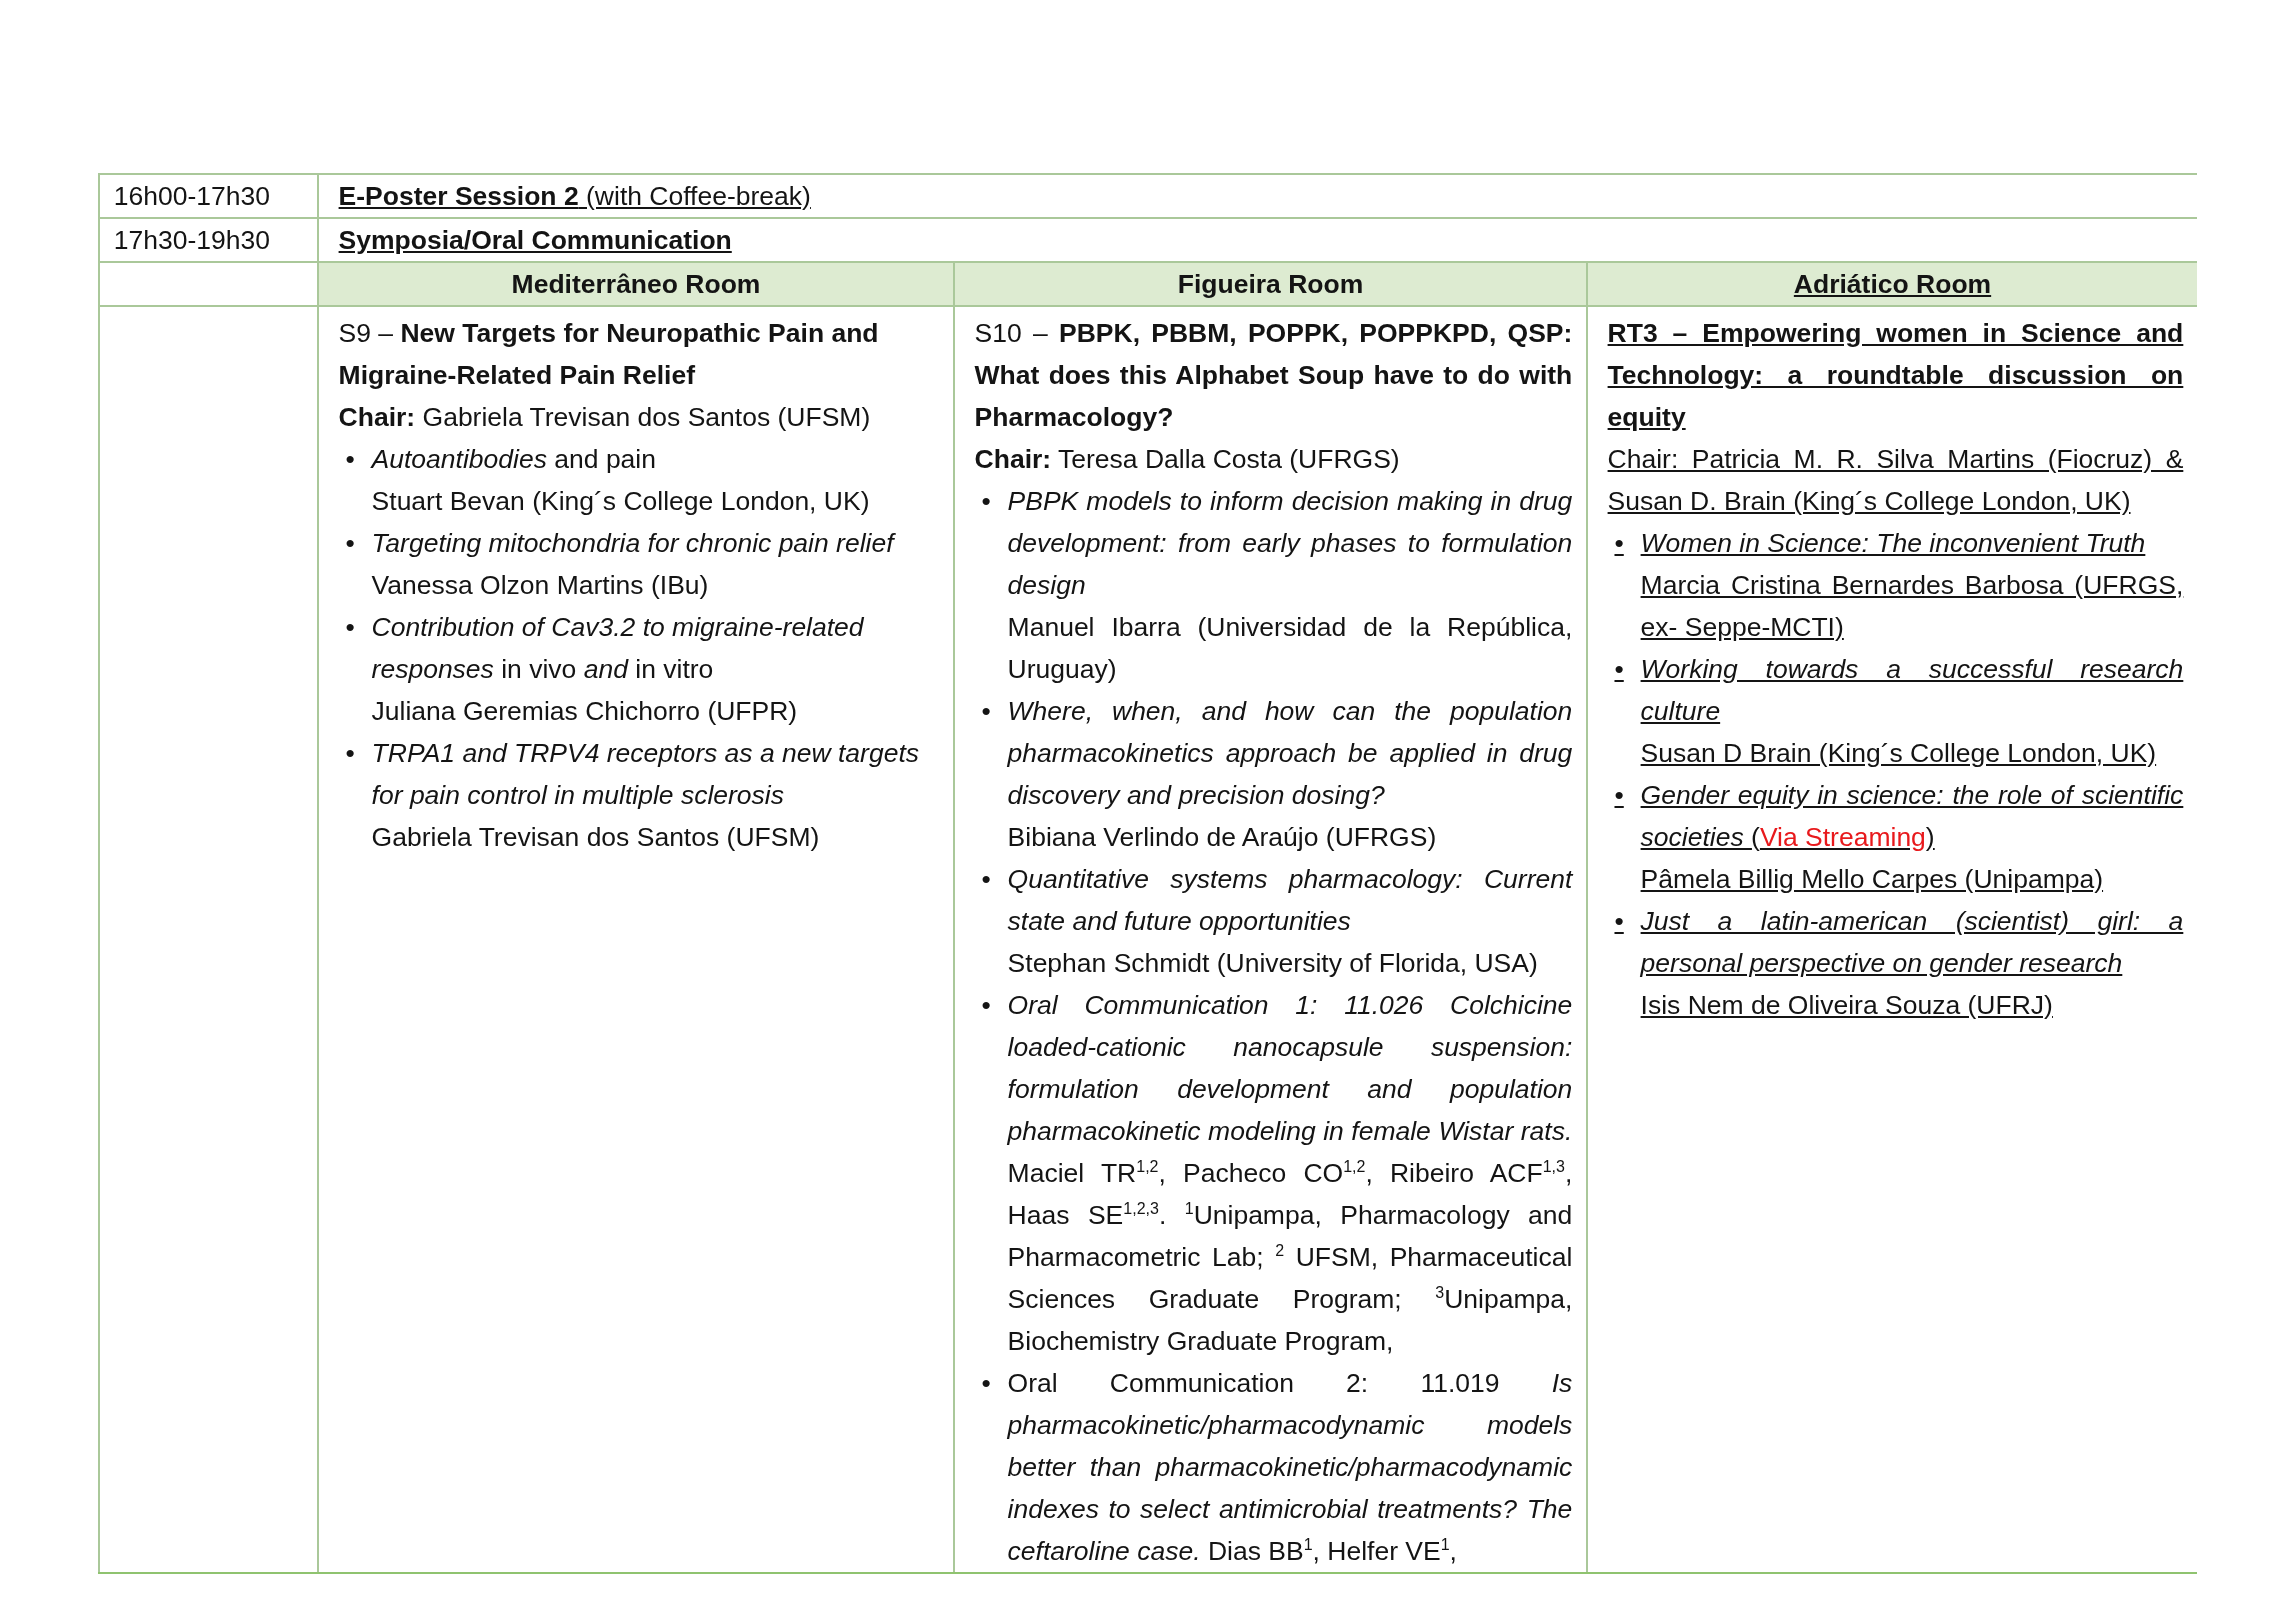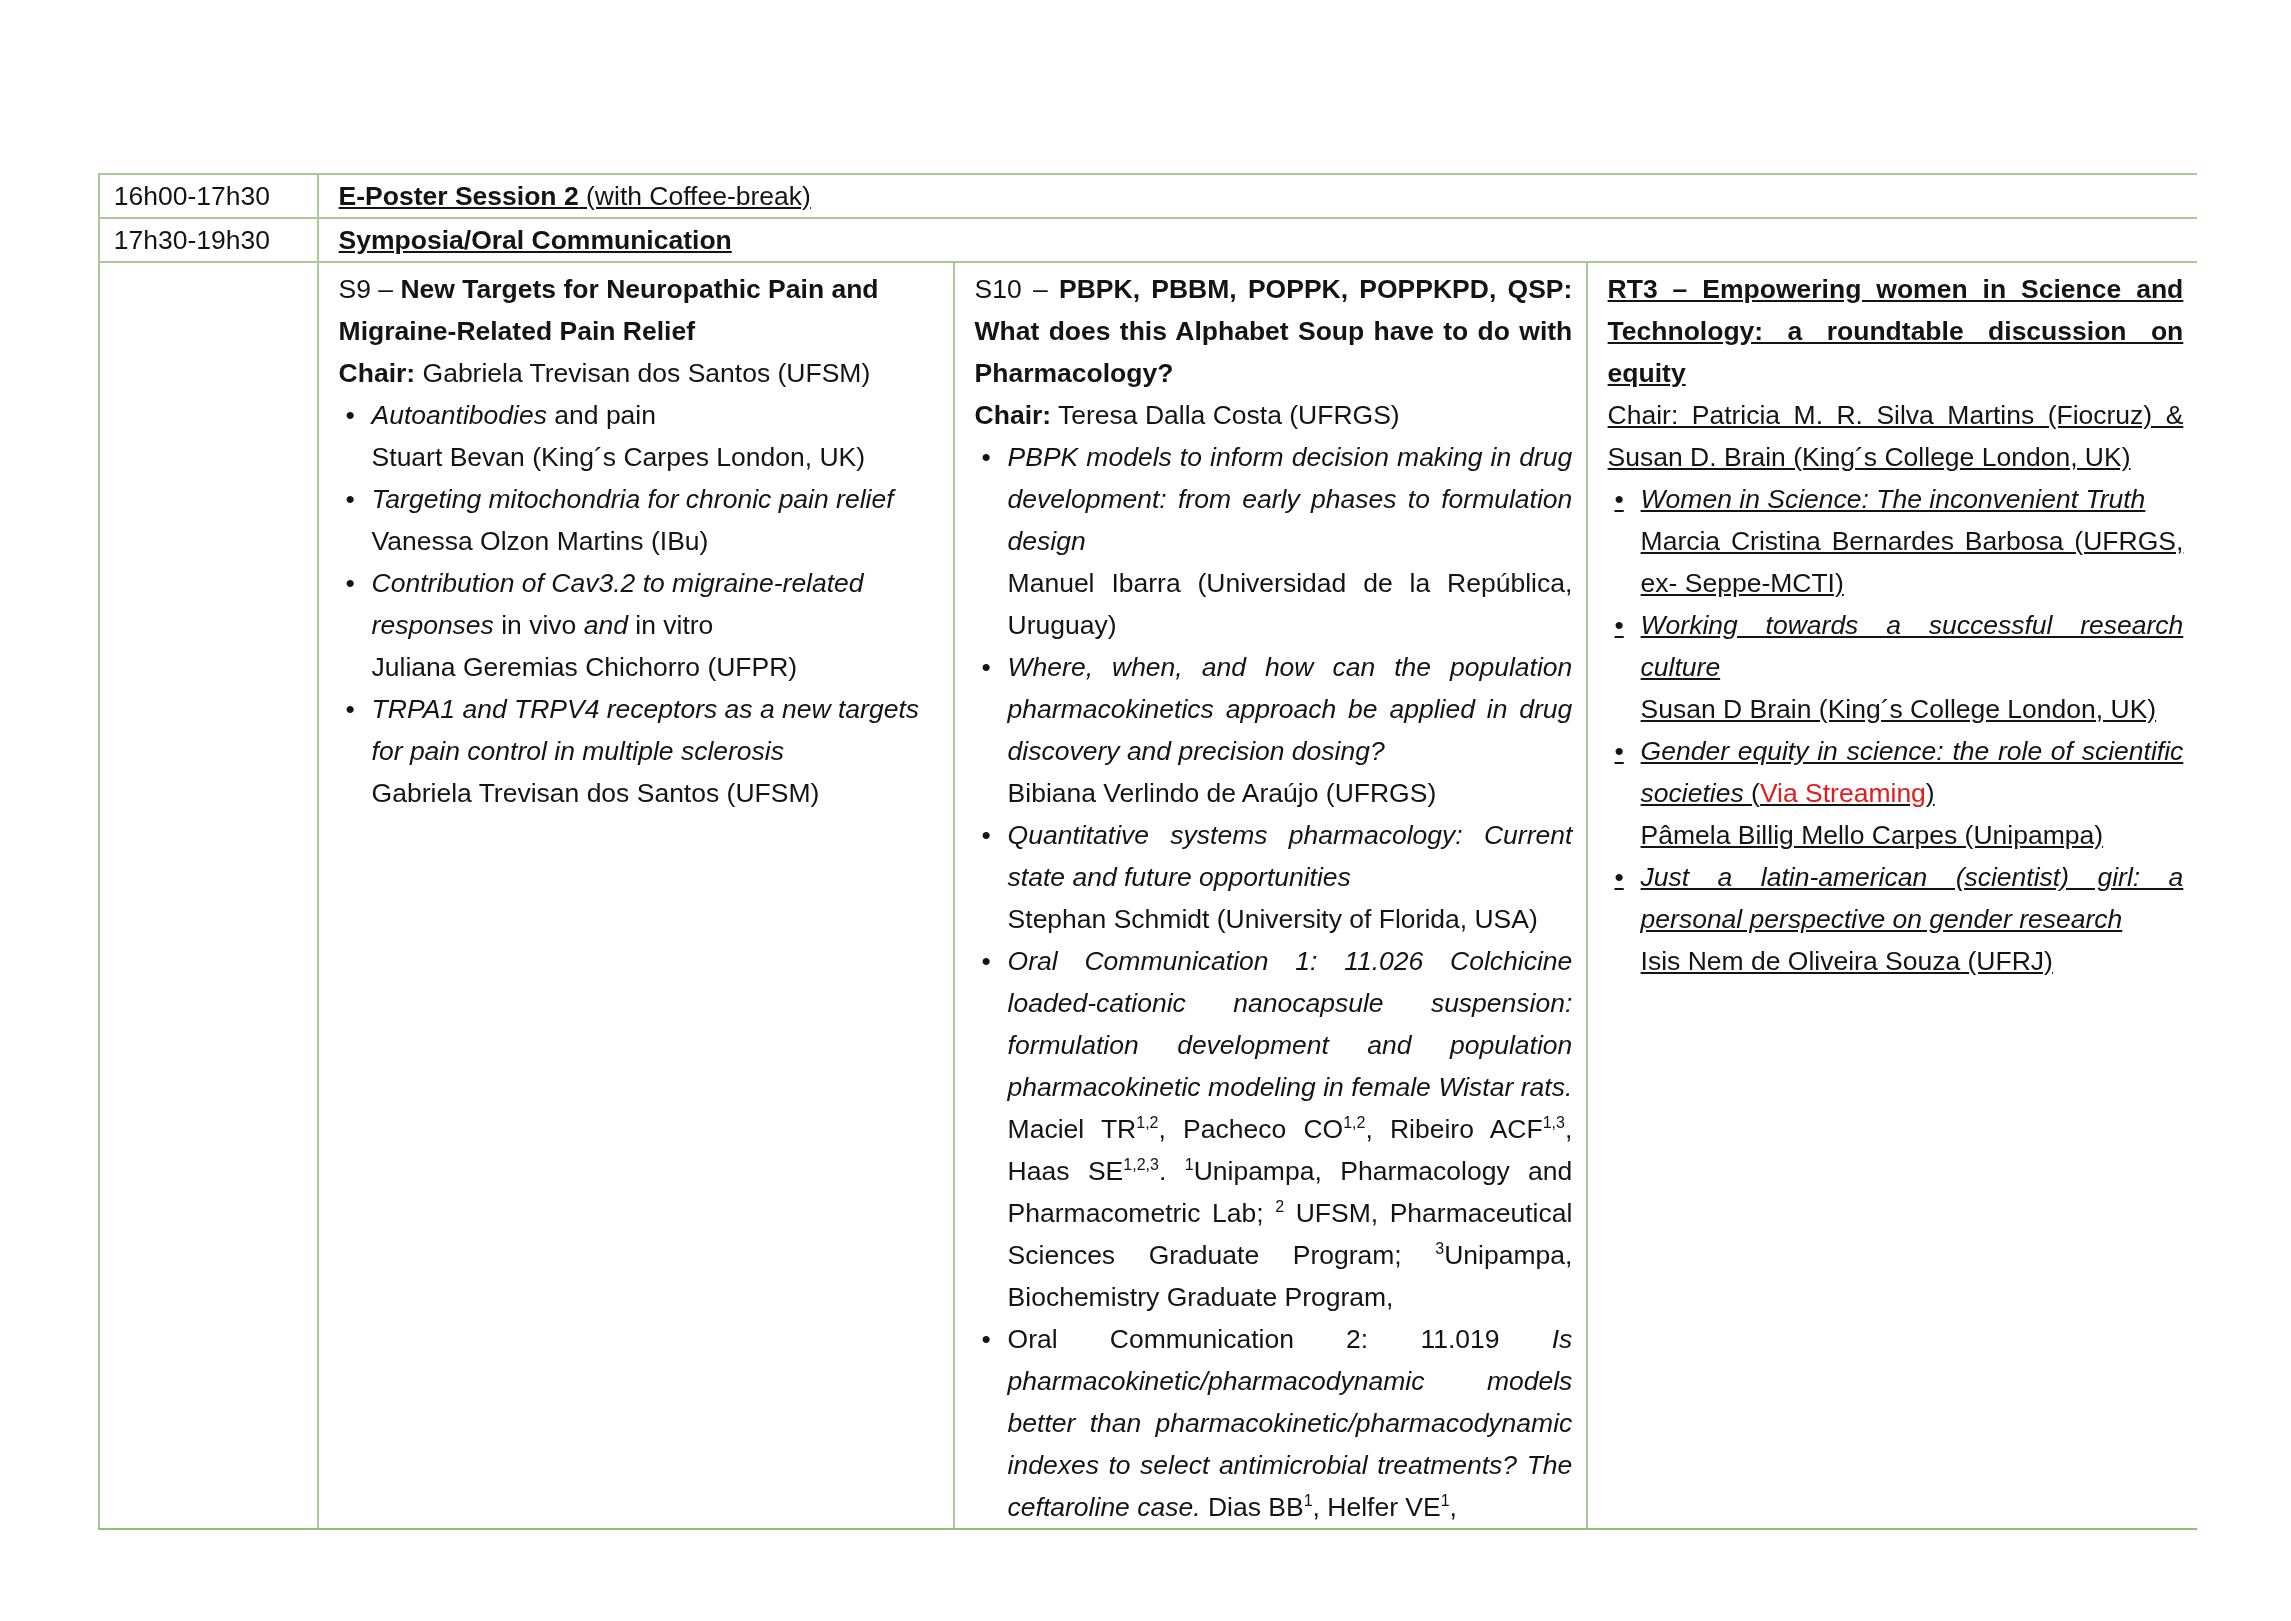--- a/index.html
+++ b/index.html
@@ -78,28 +78,34 @@
     </colgroup>
     <tbody>
       <tr class="tr-slot">
         <td class="time">16h00-17h30</td>
         <td class="event last" colspan="3"><span class="b">E-Poster Session 2</span><span> (with Coffee-break)</span></td>
       </tr>
       <tr class="tr-slot tr-slot2">
         <td class="time">17h30-19h30</td>
         <td class="event last" colspan="3"><span class="b">Symposia/Oral Communication</span><span></span></td>
       </tr>
+      <tr class="tr-rooms">
+        <td class="time empty"></td>
+        <td class="room">Mediterrâneo Room</td>
+        <td class="room">Figueira Room</td>
+        <td class="room last">Adriático Room</td>
+      </tr>
       <tr class="tr-content">
         <td class="time empty"></td>
         <td class="cell">
             <div class="para"><span class="run r">S9 – </span><span class="run b">New Targets for Neuropathic Pain and Migraine-Related Pain Relief</span></div>
             <div class="para"><span class="run b">Chair:</span><span class="run r"> Gabriela Trevisan dos Santos (UFSM)</span></div>
             <div class="bullet-item">
               <span class="bullet-marker">•</span>
-              <div class="bullet-body"><span class="run i">Autoantibodies</span><span class="run r"> and pain</span><br><span class="run r">Stuart Bevan (King´s Carpes London, UK)</span></div>
+              <div class="bullet-body"><span class="run i">Autoantibodies</span><span class="run r"> and pain</span><br><span class="run r">Stuart Bevan (King´s College London, UK)</span></div>
             </div>
             <div class="bullet-item">
               <span class="bullet-marker">•</span>
               <div class="bullet-body"><span class="run i">Targeting mitochondria for chronic pain relief</span><br><span class="run r">Vanessa Olzon Martins (IBu)</span></div>
             </div>
             <div class="bullet-item">
               <span class="bullet-marker">•</span>
               <div class="bullet-body"><span class="run i">Contribution of Cav3.2 to migraine-related responses</span><span class="run r"> in vivo </span><span class="run i">and</span><span class="run r"> in vitro</span><br><span class="run r">Juliana Geremias Chichorro (UFPR)</span></div>
             </div>
             <div class="bullet-item">

